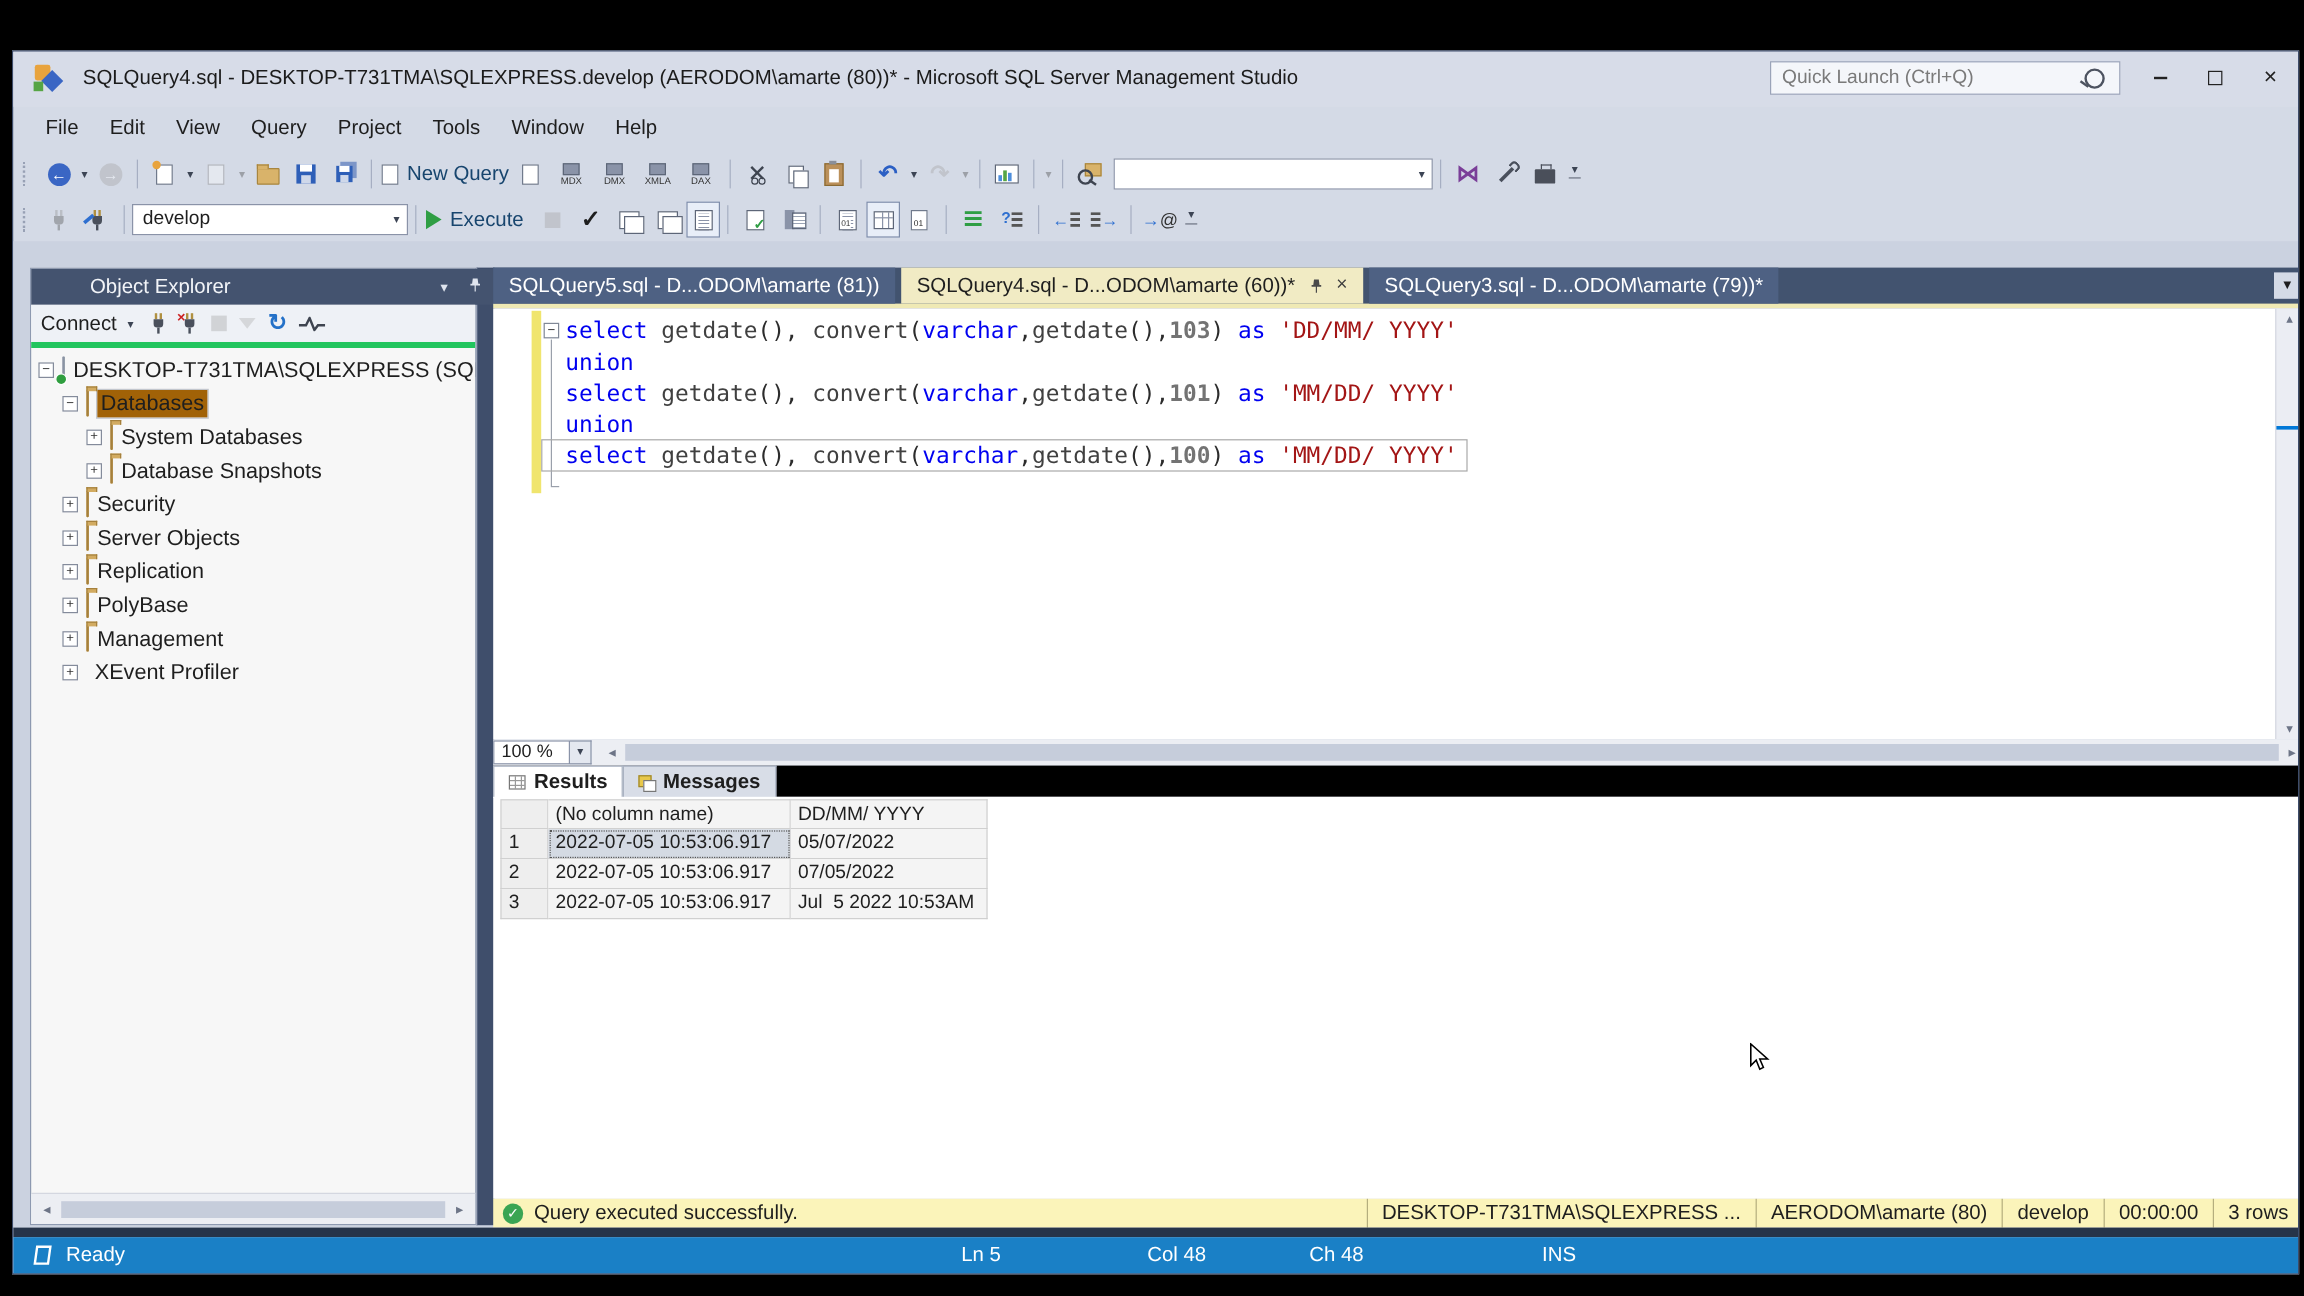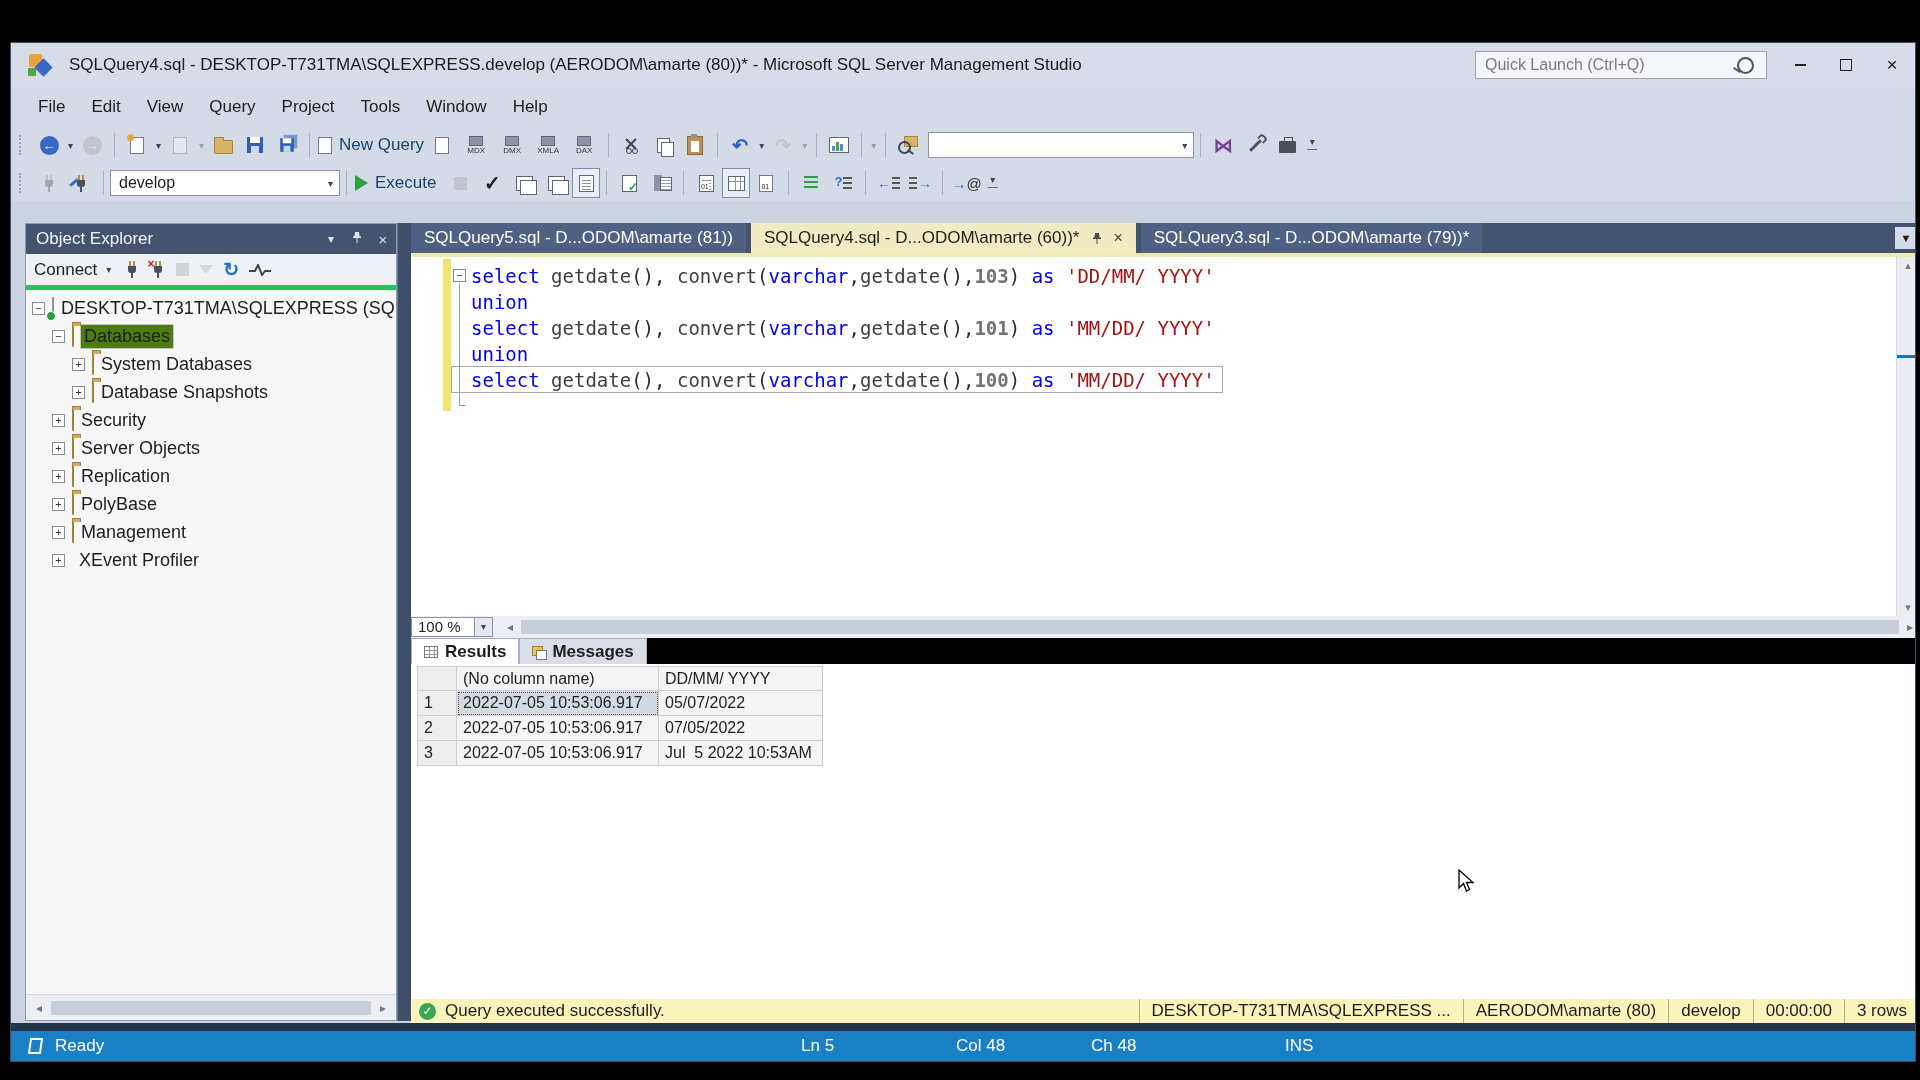--- a/index.html
+++ b/index.html
@@ -109,39 +109,39 @@
   .ic-ind .ln{width:8px;height:12px;background:repeating-linear-gradient(#555 0 2px,transparent 2px 5px);}
   .ic-at{font-size:15px;color:#333;}
   .ic-at b{color:#2e6fd0;}
   
   .contentbg{position:absolute;left:0;top:158px;width:100%;height:822px;background:#cbd2e0;}
   .splitter{position:absolute;left:386px;top:180px;width:14px;height:798px;background:#3f4e6b;border-left:1px solid #6a7896;}
   .darkstrip{position:absolute;left:0;top:980px;width:100%;height:8px;background:#263449;}
   
   #oe{position:absolute;left:14px;top:180px;width:372px;height:798px;background:#f7f7f7;border:1px solid #8d99b0;box-sizing:border-box;}
   .oe-head{position:absolute;left:0;top:0;width:100%;height:30px;background:#44536f;color:#f2f4f8;
-           display:flex;align-items:center;font-size:17px;}
+           display:flex;align-items:center;font-size:17px;padding-left:39px;}
   .oe-head .t{padding-left:10px;flex:1;}
   .oe-hic{width:26px;text-align:center;font-size:12px;color:#dfe4ee;}
   .pin-svg{display:inline-block;width:12px;height:13px;}
   .oe-tools{position:absolute;left:0;top:30px;width:100%;height:36px;background:#eef1f6;border-bottom:5px solid #22c55e;
             display:flex;align-items:center;box-sizing:border-box;padding-left:8px;gap:10px;}
   .connect{display:flex;align-items:center;font-size:17px;gap:6px;}
   .ic-funnel{width:0;height:0;border-left:7px solid transparent;border-right:7px solid transparent;border-top:9px solid #a8b0c0;}
   .ic-refresh{font-size:19px;font-weight:bold;color:#2471c8;line-height:1;}
   .ic-pulse{width:22px;height:12px;}
   #oe-tree{position:absolute;left:0;top:66px;width:100%;height:706px;overflow:hidden;padding-top:4px;}
   .trow{height:28px;display:flex;align-items:center;font-size:18px;white-space:nowrap;}
   .exp{width:13px;height:13px;border:1px solid #848b9b;background:#fff;font-size:11px;line-height:11px;text-align:center;color:#333;flex:none;margin-right:7px;box-sizing:border-box;}
   .t-ic{flex:none;margin-right:7px;}
   .t-folder{width:15px;height:11px;background:#d2ab61;border:1px solid #a5803c;border-radius:1px;position:relative;margin-top:2px;}
   .t-folder::before{content:"";position:absolute;top:-4px;left:-1px;width:7px;height:3px;background:#d2ab61;border:1px solid #a5803c;border-bottom:none;}
   .t-server{width:14px;height:12px;background:#b8bfca;border:1px solid #8a93a3;border-radius:5px/3px;position:relative;}
   .t-server::after{content:"";position:absolute;right:-3px;bottom:-3px;width:8px;height:8px;background:#2f9e3f;border-radius:50%;border:1px solid #fff;}
-  .tlabel.sel{background:#4d7c0f;outline:1px solid #c2c6cd;padding:1px 3px;}
+  .tlabel.sel{background:#a16207;outline:1px solid #c2c6cd;padding:1px 3px;}
   .oe-hscroll{position:absolute;left:0;bottom:0;width:100%;height:26px;background:#eceef3;border-top:1px solid #d4d7e0;
               display:flex;align-items:center;justify-content:space-between;box-sizing:border-box;padding:0 4px;}
   .sarrow{font-size:12px;color:#6d7587;width:18px;text-align:center;}
   .oe-thumb{flex:1;height:14px;background:#c6cddb;margin:0 3px;}
   
   #edgroup{position:absolute;left:400px;top:180px;width:1508px;height:798px;}
   #doc-tabstrip{position:absolute;left:0;top:0;width:100%;height:30px;background:#42536f;border-bottom:4px solid #efe9b4;display:flex;}
   .doctab{height:30px;line-height:30px;font-size:17px;padding:0 13px;margin-right:5px;background:#4e6183;color:#fff;
           display:flex;align-items:center;white-space:nowrap;}
   .doctab.active{background:#f1ebc4;color:#1e1e1e;}

